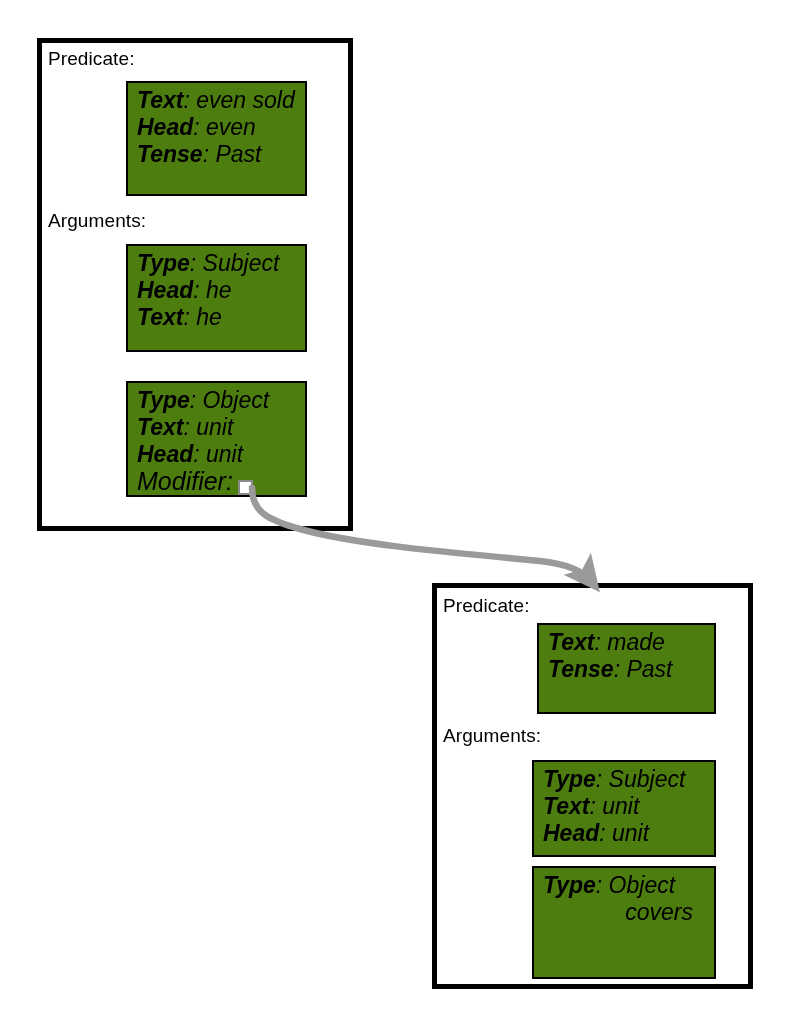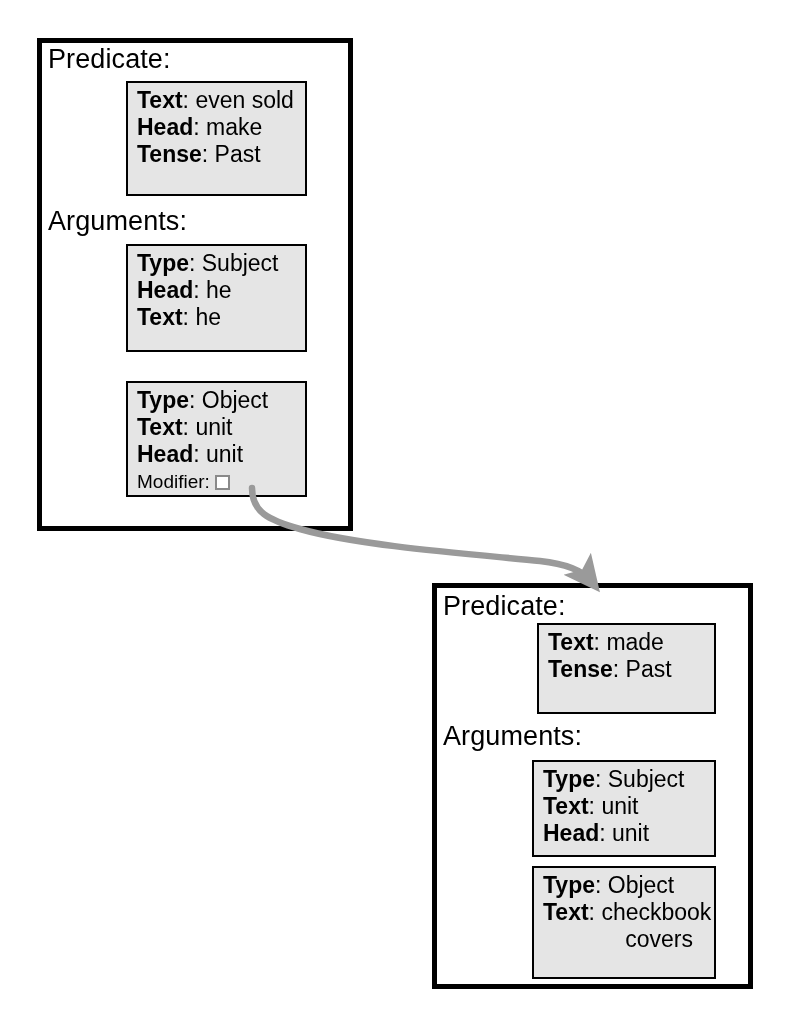--- a/index.html
+++ b/index.html
@@ -22,54 +22,55 @@
     border: 5px solid #000000;
     background: #ffffff;
     box-sizing: border-box;
   }
   #frame-1 { left: 37px;  top: 38px;  width: 316px; height: 493px; }
   #frame-2 { left: 432px; top: 583px; width: 321px; height: 406px; }
 
   
   .section-label {
     position: absolute;
-    font-size: 27px;
+    font-size: 19px;
     line-height: 26px;
     letter-spacing: 0.1px;
     white-space: nowrap;
   }
 
   
   .attr-box {
     position: absolute;
     border: 2.5px solid #000000;
-    background: #e5e5e5;
+    background: #4d7c0f;
     box-sizing: border-box;
     padding: 4px 7px 4px 9px;
+    font-style: italic;
   }
   .attr-row {
     font-size: 23px;
     line-height: 27px;
     white-space: nowrap;
   }
   .attr-row .k { font-weight: bold; }
   .attr-cont {
     font-size: 23px;
     line-height: 27px;
     text-align: right;
     padding-right: 14px;
   }
 
   
   .mod-row {
-    font-size: 19px;
+    font-size: 25px;
     line-height: 27px;
     white-space: nowrap;
     display: flex;
-    align-items: center;
+    align-items: flex-end;
   }
   .mod-square {
     display: inline-block;
     width: 15px;
     height: 15px;
     border: 2px solid #8a8a8a;
     background: #ffffff;
     box-sizing: border-box;
     margin-left: 5px;
     margin-top: 2px;
@@ -90,21 +91,21 @@
 
 <div class="frame" id="frame-1"></div>
 
 <div class="section-label" style="left:48px; top:46px;">Predicate:</div>
 
 <div class="attr-box" id="n1-pred" style="left:126px; top:81px; width:181px; height:115px;">
   <div class="attr-row">
     <span class="k">Text</span><span>: </span><span>even sold</span>
   </div>
   <div class="attr-row">
-    <span class="k">Head</span><span>: </span><span>make</span>
+    <span class="k">Head</span><span>: </span><span>even</span>
   </div>
   <div class="attr-row">
     <span class="k">Tense</span><span>: </span><span>Past</span>
   </div>
 </div>
 
 <div class="section-label" style="left:48px; top:208px;">Arguments:</div>
 
 <div class="attr-box" id="n1-a0" style="left:126px; top:244px; width:181px; height:108px;">
   <div class="attr-row">
@@ -159,23 +160,20 @@
   </div>
   <div class="attr-row">
     <span class="k">Head</span><span>: </span><span>unit</span>
   </div>
 </div>
 
 <div class="attr-box" id="n2-a1" style="left:532px; top:866px; width:184px; height:113px;">
   <div class="attr-row">
     <span class="k">Type</span><span>: </span><span>Object</span>
   </div>
-  <div class="attr-row">
-    <span class="k">Text</span><span>: </span><span>checkbook</span>
-  </div>
   <div class="attr-cont">covers</div>
 </div>
 
 <svg id="connector" viewBox="0 0 800 1035" xmlns="http://www.w3.org/2000/svg">
   <defs>
     <marker id="arrowhead" markerWidth="6" markerHeight="6" refX="3.4" refY="3" orient="auto" markerUnits="strokeWidth">
       <path d="M0,0.3 L5.6,3 L0,5.7 L1.2,3 Z" fill="#9a9a9a"></path>
     </marker>
   </defs>
   <path d="M 252 488

